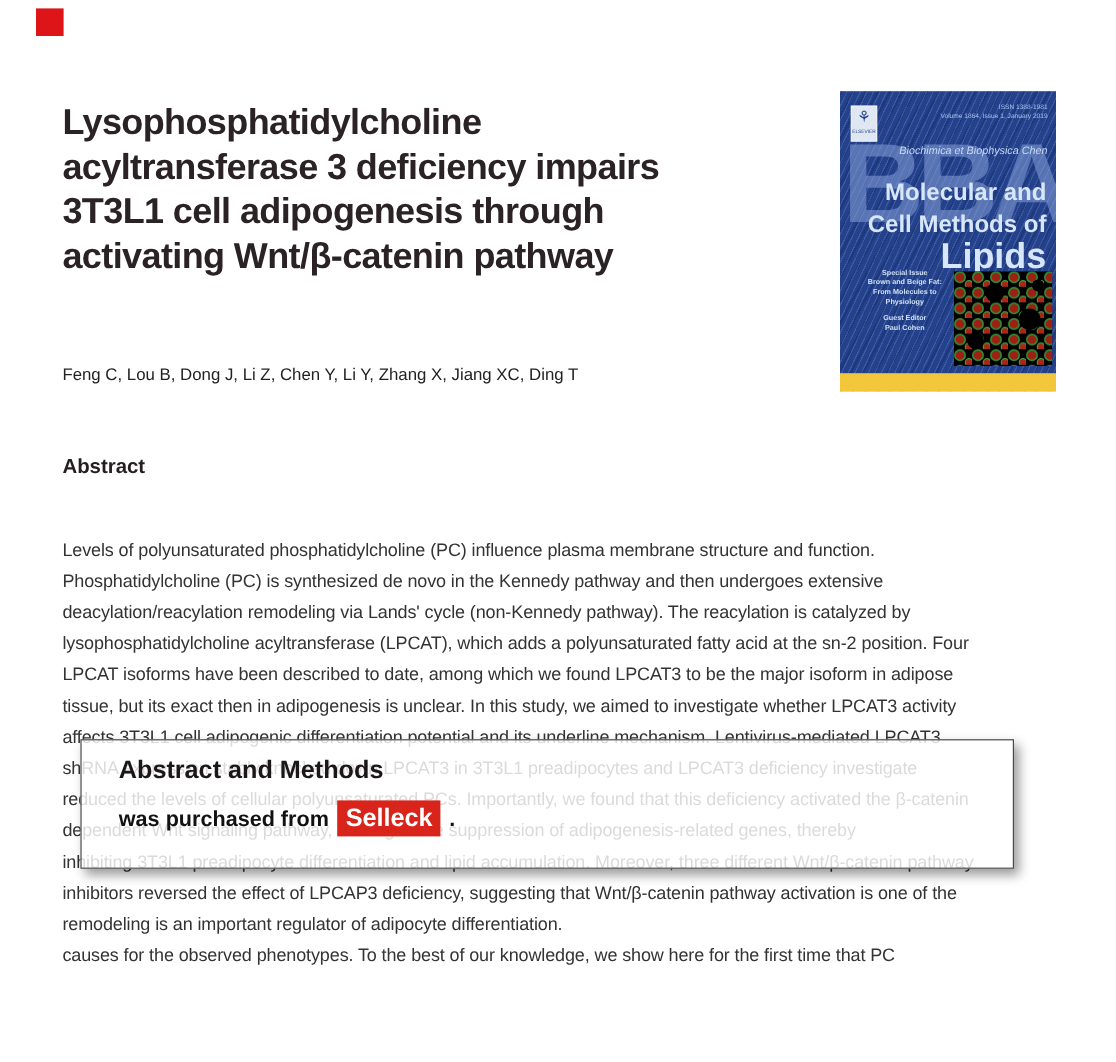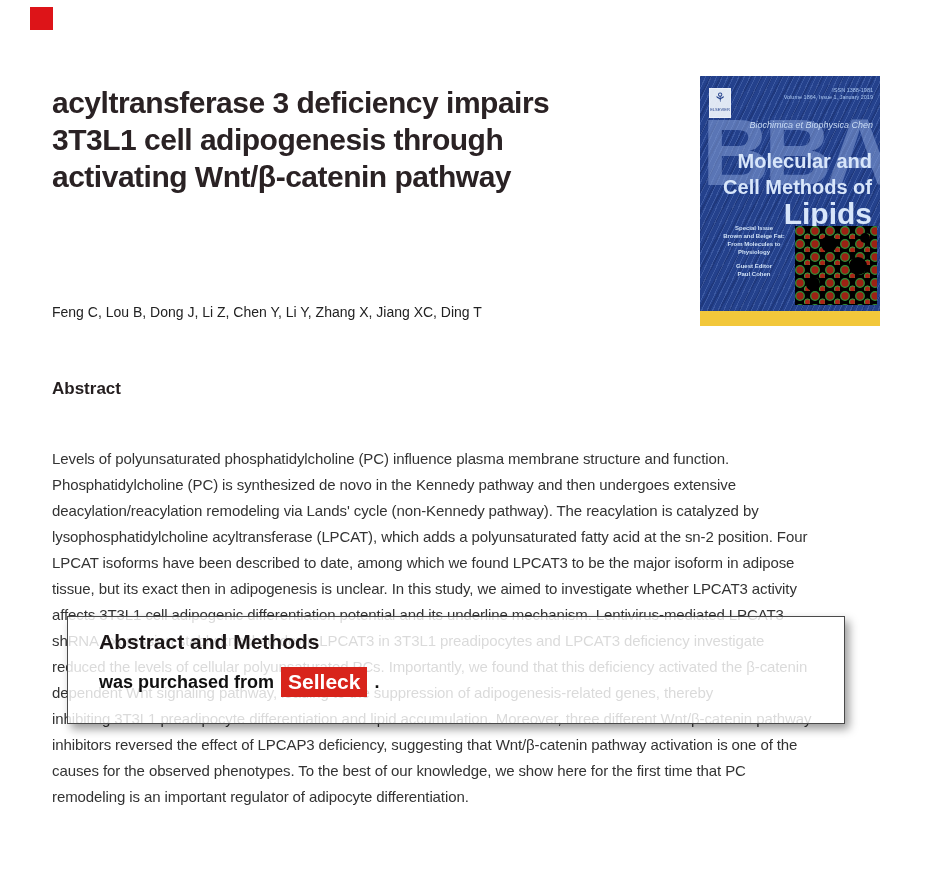--- a/index.html
+++ b/index.html
@@ -119,20 +119,21 @@
   .period     { font-size:18px; }
 </style>
 </head>
 <body>
 
 <div id="page">
 
   <div class="red-marker"></div>
 
   <div class="title-block">
+    <div class="title-line">Lysophosphatidylcholine</div>
     <div class="title-line">acyltransferase 3 deficiency impairs</div>
     <div class="title-line">3T3L1 cell adipogenesis through</div>
     <div class="title-line">activating Wnt/β-catenin pathway</div>
   </div>
 
   <div class="cover">
     <div class="cover-watermark">BBA</div>
     <div class="elsevier-logo">
       <span class="tree">⚘</span>
       <span class="els-name">ELSEVIER</span>
@@ -184,22 +185,22 @@
     <div class="abs-line">deacylation/reacylation remodeling via Lands' cycle (non-Kennedy pathway). The reacylation is catalyzed by</div>
     <div class="abs-line">lysophosphatidylcholine acyltransferase (LPCAT), which adds a polyunsaturated fatty acid at the sn-2 position. Four</div>
     <div class="abs-line">LPCAT isoforms have been described to date, among which we found LPCAT3 to be the major isoform in adipose</div>
     <div class="abs-line">tissue, but its exact then in adipogenesis is unclear. In this study, we aimed to investigate whether LPCAT3 activity</div>
     <div class="abs-line">affects 3T3L1 cell adipogenic differentiation potential and its underline mechanism. Lentivirus-mediated LPCAT3</div>
     <div class="abs-line">shRNA expression stably knocked down LPCAT3 in 3T3L1 preadipocytes and LPCAT3 deficiency investigate</div>
     <div class="abs-line">reduced the levels of cellular polyunsaturated PCs. Importantly, we found that this deficiency activated the β-catenin</div>
     <div class="abs-line">dependent Wnt signaling pathway, leading to the suppression of adipogenesis-related genes, thereby</div>
     <div class="abs-line">inhibiting 3T3L1 preadipocyte differentiation and lipid accumulation. Moreover, three different Wnt/β-catenin pathway</div>
     <div class="abs-line">inhibitors reversed the effect of LPCAP3 deficiency, suggesting that Wnt/β-catenin pathway activation is one of the</div>
+    <div class="abs-line">remodeling is an important regulator of adipocyte differentiation.</div>
     <div class="abs-line">causes for the observed phenotypes. To the best of our knowledge, we show here for the first time that PC</div>
-    <div class="abs-line">remodeling is an important regulator of adipocyte differentiation.</div>
   </div>
 
   <div class="overlay">
     <div class="overlay-heading">Abstract and Methods</div>
     <div class="overlay-sentence">
       <span class="mid-text">was purchased from</span>
       <span class="hl hl-vendor">Selleck</span>
       <span class="period">.</span>
     </div>
   </div>

